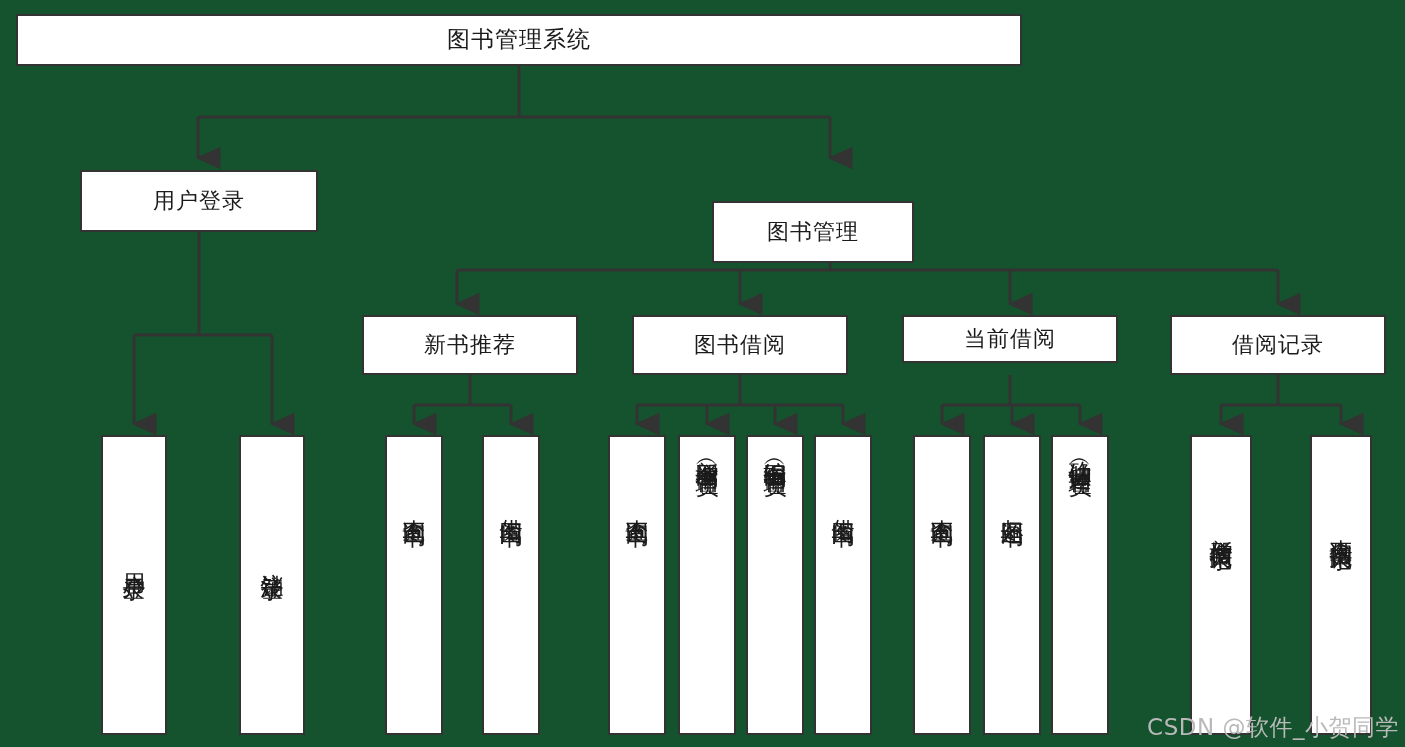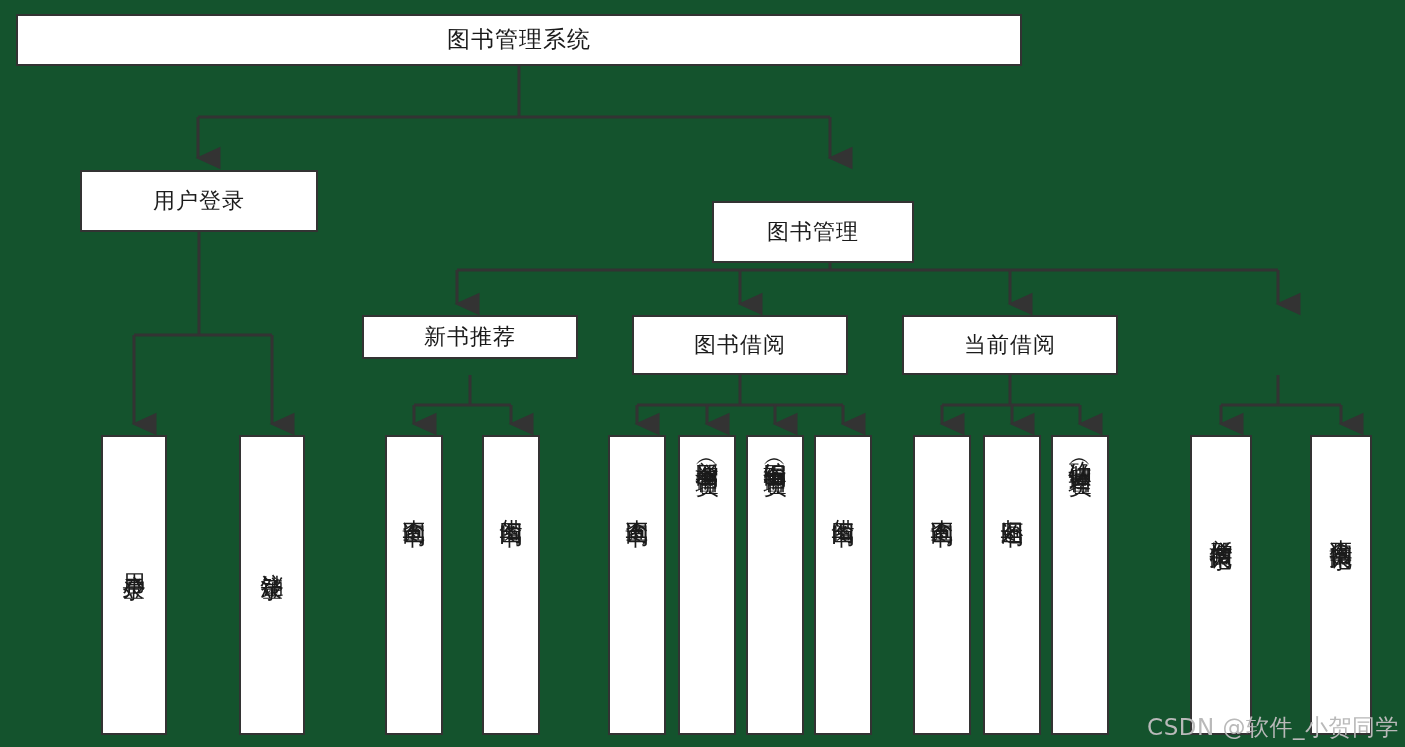--- a/index.html
+++ b/index.html
@@ -141,28 +141,31 @@
     <span class="label">图书管理系统</span>
   </div>
 
   <div class="node node-h" style="left: 80px; top: 170px; width: 238px; height: 62px; border-color: rgb(51, 51, 51); color: rgb(27, 27, 27);">
     <span class="label">用户登录</span>
   </div>
   <div class="node node-h" style="left: 712px; top: 170px; width: 202px; height: 62px; border-color: rgb(51, 51, 51); color: rgb(27, 27, 27); margin-top: 31px;">
     <span class="label">图书管理</span>
   </div>
 
-  <div class="node node-h" style="left: 362px; top: 315px; width: 216px; height: 44px; border-color: rgb(51, 51, 51); color: rgb(27, 27, 27);">
+  <div class="node node-h" style="left: 362px; top: 315px; width: 216px; height: 60px; border-color: rgb(51, 51, 51); color: rgb(27, 27, 27);">
     <span class="label">新书推荐</span>
   </div>
   <div class="node node-h" style="left: 632px; top: 315px; width: 216px; height: 60px; border-color: rgb(51, 51, 51); color: rgb(27, 27, 27); align-items: center;">
     <span class="label">图书借阅</span>
   </div>
-  <div class="node node-h" style="left: 902px; top: 315px; width: 216px; height: 60px; border-color: rgb(51, 51, 51); color: rgb(27, 27, 27);">
+  <div class="node node-h" style="left: 902px; top: 315px; width: 216px; height: 48px; border-color: rgb(51, 51, 51); color: rgb(27, 27, 27);">
     <span class="label">当前借阅</span>
+  </div>
+  <div class="node node-h" style="left: 1170px; top: 315px; width: 216px; height: 60px; border-color: rgb(51, 51, 51); color: rgb(27, 27, 27);">
+    <span class="label">借阅记录</span>
   </div>
 
   <div class="node node-v mid3" style="left: 101px; top: 435px; width: 66px; height: 300px; border-color: rgb(51, 51, 51); color: rgb(27, 27, 27);">
     <span class="label">用户登录</span>
   </div>
   <div class="node node-v mid3" style="left: 239px; top: 435px; width: 66px; height: 300px; border-color: rgb(51, 51, 51); color: rgb(27, 27, 27);">
     <span class="label">注销登录</span>
   </div>
 
   <div class="node node-v mid2" style="left: 385px; top: 435px; width: 58px; height: 300px; border-color: rgb(51, 51, 51); color: rgb(27, 27, 27);">

